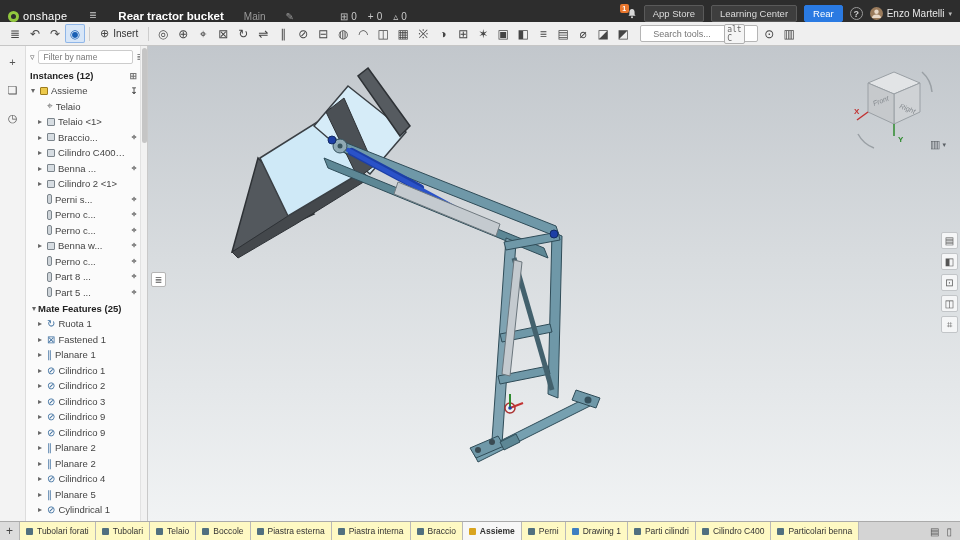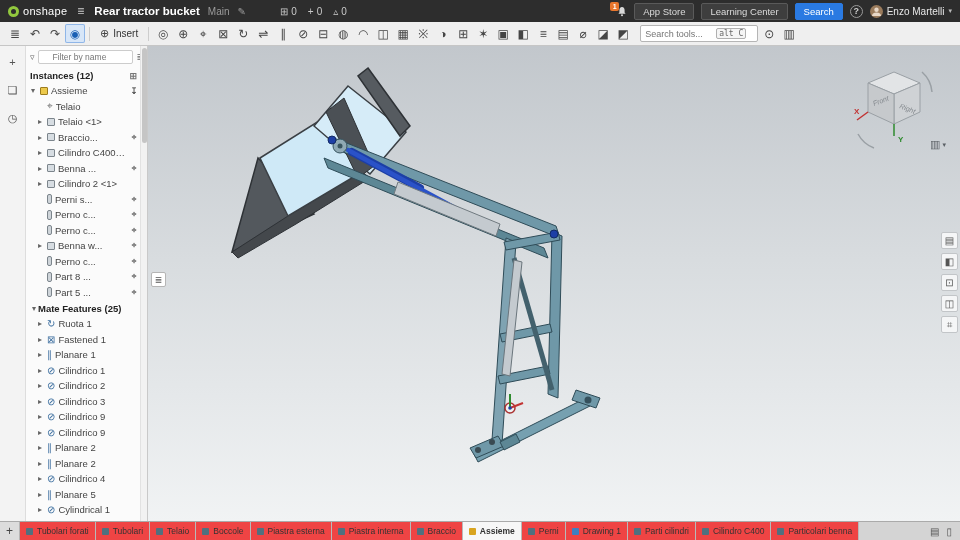--- a/index.html
+++ b/index.html
@@ -1,21 +1,21 @@
 <!DOCTYPE html>
 <html><head>
 <meta charset="utf-8">
 <style>
   * { box-sizing: border-box; margin: 0; padding: 0; }
   html,body { width:960px; height:540px; overflow:hidden;
     font-family:"Liberation Sans", sans-serif; background:#d9dde0; }
 
   
   .topbar { height:22px; background:#2d2d2d; color:#e4e4e4; display:flex;
-    align-items:center; padding:0 8px; gap:8px; font-size:10px; }
+    align-items:flex-end; padding:0 8px; gap:20px; font-size:10px; }
   .logo-wrap { display:flex; align-items:center; gap:4px; }
   .logo-circle { width:11px; height:11px; border-radius:50%; background:#92c83e; position:relative; }
   .logo-circle::after { content:""; position:absolute; left:3px; top:3px; width:5px; height:5px;
     border-radius:50%; background:#2d2d2d; }
   .brand-word { color:#fff; font-size:11px; letter-spacing:.3px; }
   .hamburger { color:#cfcfcf; font-size:12px; padding:0 2px; }
   .doc-title { color:#fff; font-weight:bold; font-size:11.5px; white-space:nowrap; }
   .branch { color:#9b9b9b; }
   .link-glyph { color:#9b9b9b; font-size:10px; }
   .stats { display:flex; align-items:center; gap:11px; margin-left:26px; color:#c9c9c9; }
@@ -39,38 +39,38 @@
     align-items:center; padding:0 5px; gap:1px; color:#454545; }
   .tbtn { min-width:20px; height:19px; display:flex; align-items:center; justify-content:center;
     border-radius:2px; font-size:12px; }
   .tbtn .g { font-size:12px; line-height:1; }
   .tbtn.active { background:#d7e6f8; box-shadow:inset 0 0 0 1px #8fb6e8; color:#1a5fb4; }
   .sep { width:1px; height:14px; background:#cdcdcd; margin:0 3px; flex:none; }
   .insert-btn { display:flex; align-items:center; gap:4px; height:19px; padding:0 6px; font-size:10px;
     border-radius:2px; color:#333; }
   .insert-btn .g { font-size:11px; color:#444; }
   .search-box { margin-left:6px; display:flex; align-items:center; gap:3px; background:#fff;
-    border:1px solid #b5b5b5; border-radius:2px; height:17px; padding:0 4px; width:118px; flex:none; }
+    border:1px solid #b5b5b5; border-radius:2px; height:17px; padding:0 12px; width:118px; flex:none; }
   .search-box input { border:none; outline:none; width:68px; font-size:9px; color:#777;
     font-family:"Liberation Sans",sans-serif; }
   .search-box kbd { border:1px solid #b0b0b0; background:#f5f5f5; border-radius:2px; font-size:8px;
     color:#666; padding:0 2px; font-family:"DejaVu Sans Mono", monospace; }
 
   
   .main { display:flex; height:475px; position:relative; }
 
   .leftrail { width:26px; background:#f3f3f3; border-right:1px solid #ddd; display:flex;
     flex-direction:column; align-items:center; padding-top:8px; gap:12px; color:#555; flex:none; }
   .railbtn { width:16px; height:16px; display:flex; align-items:center; justify-content:center; font-size:11px; }
 
   .panel { width:122px; background:#fbfbfb; border-right:1px solid #c9c9c9; position:relative;
     display:flex; flex-direction:column; font-size:9.5px; color:#444; flex:none; }
   .filter-row { display:flex; align-items:center; gap:3px; padding:4px 3px 3px 4px; }
   .filter-row input { flex:1; min-width:0; border:1px solid #ccc; border-radius:2px; height:14px;
-    font-size:8.5px; padding:0 14px; color:#888; font-family:"Liberation Sans",sans-serif; }
+    font-size:8.5px; padding:0 5px; color:#888; font-family:"Liberation Sans",sans-serif; }
   .filter-glyph { color:#666; font-size:9px; }
   .phead { display:flex; align-items:center; font-weight:bold; color:#222; padding:3px 4px 2px 4px;
     font-size:9.5px; }
   .phead .hico { margin-left:auto; color:#777; font-size:9px; padding-right:6px; }
   .tree { overflow:hidden; flex:1; }
   .tree-row { display:flex; align-items:center; height:15.5px; gap:3px; padding-left:3px;
     white-space:nowrap; padding-right:8px; }
   .tree-row.lvl1 { padding-left:10px; }
   .arrow { width:8px; flex:none; color:#666; font-size:8px; text-align:center; }
   .arrow.collapsed::before { content:"▸"; }
@@ -106,21 +106,21 @@
   .display-opts .caret { color:#5a5f64; }
   .rightrail { position:absolute; right:2px; top:186px; display:flex; flex-direction:column; gap:4px; }
   .rrbtn { width:17px; height:17px; background:#f5f6f7; border:1px solid #c2c5c8; border-radius:2px;
     display:flex; align-items:center; justify-content:center; font-size:10px; color:#555; }
 
   
   .tabbar { height:19px; background:#d4d4d4; border-top:1px solid #aaa; display:flex; align-items:stretch;
     font-size:8.5px; color:#333; }
   .addtab { width:20px; display:flex; align-items:center; justify-content:center; font-size:12px;
     color:#444; background:#dcdcdc; border-right:1px solid #b5b5b5; flex:none; }
-  .tab { display:flex; align-items:center; gap:4px; padding:0 6px; background:#ef4444;
+  .tab { display:flex; align-items:center; gap:4px; padding:0 6px; background:#fef9c3;
     border-right:1px solid #b9b9b9; white-space:nowrap; flex:none; }
   .tab.active { background:#f7f7f7; font-weight:bold; }
   .tab-ico { width:7px; height:7px; border-radius:1px; flex:none; }
   .tab-ico.part-icon { background:#51707f; }
   .tab-ico.assembly-icon { background:#d9a41f; }
   .tab-ico.drawing-icon { background:#3f7fc1; }
   .tabbar-right { margin-left:auto; display:flex; align-items:center; gap:7px; padding:0 8px;
     color:#555; font-size:10px; flex:none; }
 </style>
 </head>
@@ -155,21 +155,21 @@
   <div class="topbar-right">
     <div class="bell-wrap">
       <span class="badge">1</span>
       <svg width="10" height="11">
         <path d="M5 1 C3.2 1 2.4 2.5 2.4 4.2 L2.4 6.5 L1.4 7.8 L8.6 7.8 L7.6 6.5 L7.6 4.2 C7.6 2.5 6.8 1 5 1 Z" fill="#d8d8d8"></path>
         <circle cx="5" cy="9.2" r="1" fill="#d8d8d8"></circle>
       </svg>
     </div>
     <span class="pill">App Store</span>
     <span class="pill">Learning Center</span>
-    <span class="pill share">Search</span>
+    <span class="pill share">Rear</span>
     <span class="help-circle">?</span>
     <div class="user">
       <svg width="13" height="13">
         <circle cx="6.5" cy="6.5" r="6.5" fill="#9a7b5c"></circle>
         <circle cx="6.5" cy="4.8" r="2.2" fill="#e8d8c8"></circle>
         <path d="M2 11 a4.5 3.6 0 0 1 9 0 z" fill="#e8d8c8"></path>
       </svg>
       <span>Enzo Martelli</span>
       <span class="caret">▾</span>
     </div>

